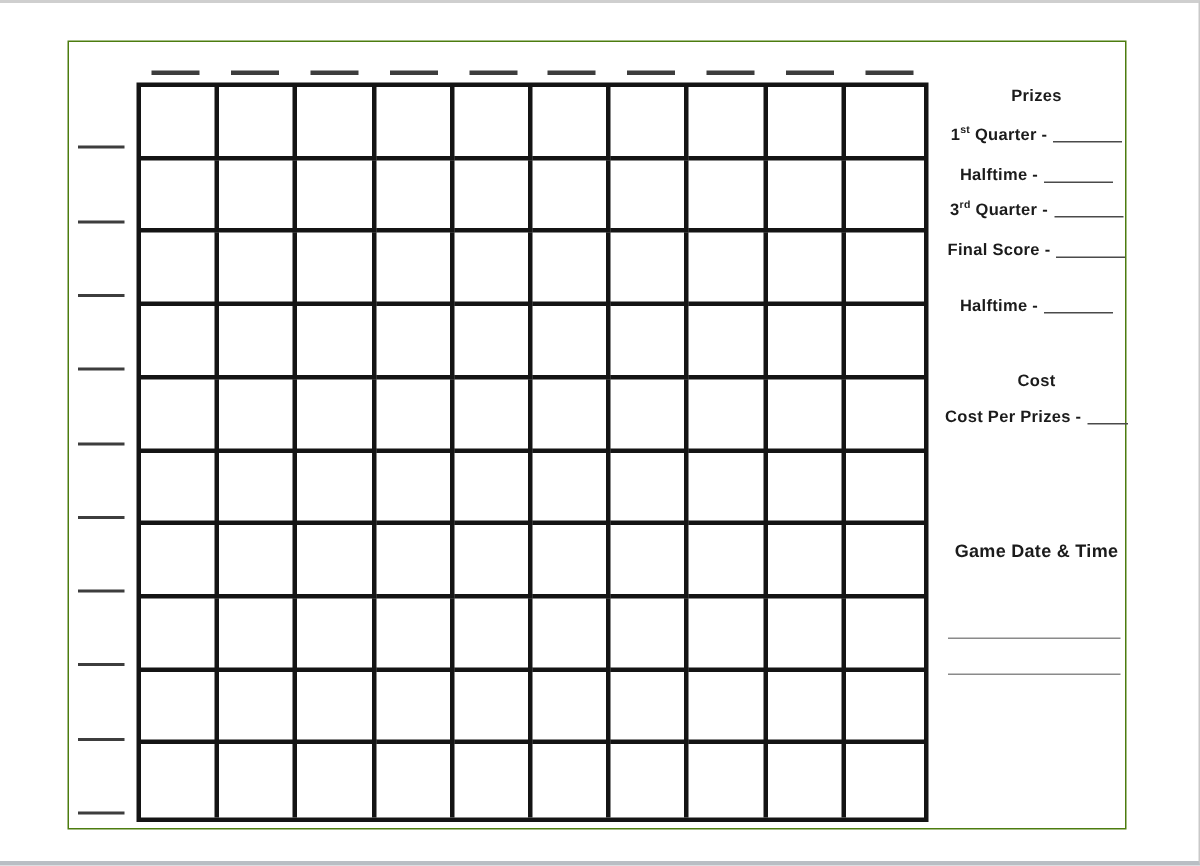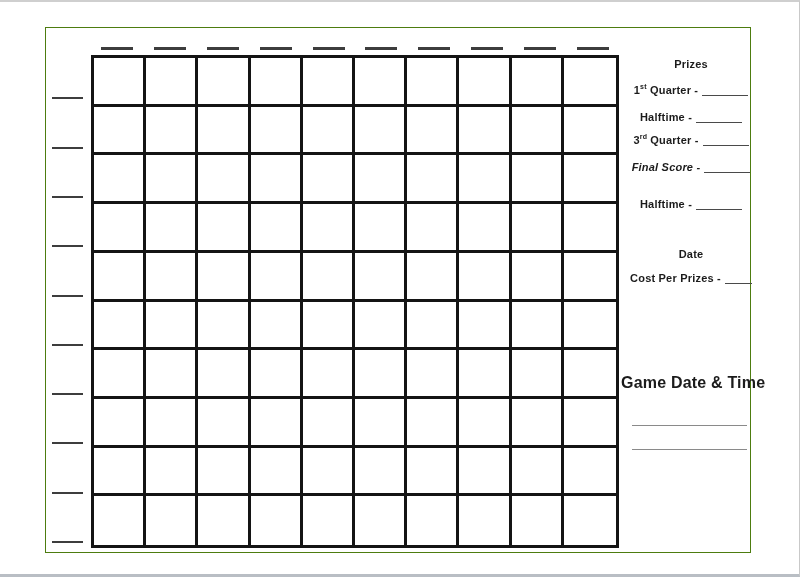--- a/index.html
+++ b/index.html
@@ -28,24 +28,24 @@
   
   .col-blank{position:absolute;height:2.5px;background:var(--blank-line);}
   .row-blank{position:absolute;height:2px;background:var(--blank-line);}
   
   .sidebar{position:absolute;left:575px;top:0;width:140px;height:520px;color:var(--ink);}
   .sb{position:absolute;left:0;right:0;text-align:center;font-weight:bold;font-size:11px;letter-spacing:.2px;white-space:nowrap;}
   .sb sup{font-size:7px;line-height:0;}
   .blank{display:inline-block;border-bottom:1.8px solid #4a4a4a;height:2px;vertical-align:-2px;margin-left:4px;}
   .w46{width:46px;} .w26{width:27px;}
   .hdr-prizes{top:30px;}
-  .p0{top:56px;} .p1{top:83px;text-align:center;} .p2{top:106px;} .p3{top:133px;font-style:italic;} .p4{top:170px;}
+  .p0{top:56px;} .p1{top:83px;text-align:center;} .p2{top:106px;} .p3{top:133px;} .p4{top:170px;}
   .hdr-cost{top:220px;}
   .cost-item{top:244px;}
-  .hdr-game{top:346px;font-size:16px;}
+  .hdr-game{top:332px;font-size:12px;}
   .sig{position:absolute;left:11px;right:14px;height:0;border-top:1.6px solid var(--sig-line);}
   .g1{top:397px;} .g2{top:421px;}
 </style>
 </head>
 <body style="--grid-line: #141414; --blank-line: #3d3d3d; --sig-line: #8a8a8a; --ink: #1b1b1b;">
 
 <div class="frame">
   <div class="page">
 
     <div class="grid" id="grid">
@@ -191,21 +191,21 @@
       </div>
 
       <div class="sb p3">
         <span>Final Score -</span><span class="blank w46"></span>
       </div>
 
       <div class="sb p4">
         <span>Halftime -</span><span class="blank w46"></span>
       </div>
 
-      <div class="sb hdr-cost">Date</div>
+      <div class="sb hdr-cost">Cost</div>
 
       <div class="sb cost-item">
         <span>Cost Per Prizes -</span><span class="blank w26"></span>
       </div>
 
       <div class="sb hdr-game">Game Date &amp; Time</div>
 
       <div class="sig g1"></div>
       <div class="sig g2"></div>
     </div>

